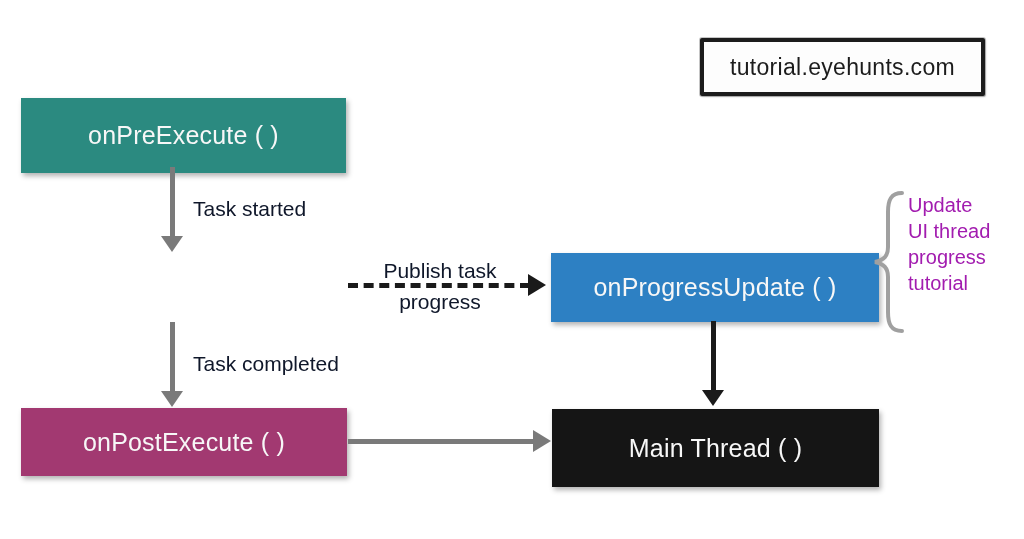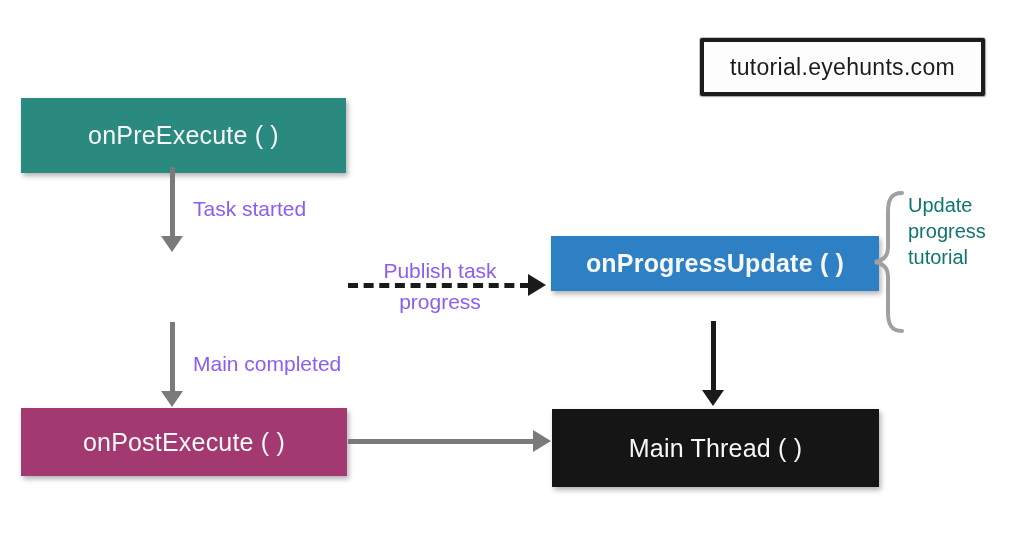--- a/index.html
+++ b/index.html
@@ -33,21 +33,21 @@
     position: absolute;
     display: flex; align-items: center; justify-content: center;
     color: #f7f7f7;
     font-size: 25px;
     letter-spacing: 0.2px;
     box-shadow: 2px 3px 5px rgba(0,0,0,0.30);
   }
   .node-pre        { left: 21px;  top: 98px;  width: 325px; height: 75px; }
   .node-background { left: 21px;  top: 253px; width: 326px; height: 68px; }
   .node-post       { left: 21px;  top: 408px; width: 326px; height: 68px; }
-  .node-progress   { left: 551px; top: 236px; width: 328px; height: 55px; font-weight: bold; }
+  .node-progress   { left: 551px; top: 253px; width: 328px; height: 69px; }
   .node-main       { left: 552px; top: 409px; width: 327px; height: 78px; }
 
   
   .vline {
     position: absolute;
     width: 5px;
   }
   .vline.gray { background: #7a7a7a; }
   .vline.black { background: #1a1a1a; }
   .v1 { left: 170px; top: 167px; height: 70px; }
@@ -88,39 +88,39 @@
   .hline-dashed {
     position: absolute;
     left: 348px; top: 283px;
     width: 182px; height: 0;
     border-top: 5px dashed #1a1a1a;
   }
 
   
   .edge-label {
     position: absolute;
-    color: #8b5cf6;
+    color: #0f172a;
     font-size: 21px;
     white-space: nowrap;
   }
   .lbl-task-started   { left: 193px; top: 197px; }
   .lbl-task-completed { left: 193px; top: 352px; }
   .lbl-publish-1 { left: 348px; top: 259px; width: 184px; text-align: center; }
   .lbl-publish-2 { left: 348px; top: 290px; width: 184px; text-align: center; }
   .lbl-result    { left: 348px; top: 450px; width: 184px; text-align: center; }
 
   
   .brace-svg {
     position: absolute;
     left: 871px; top: 189px;
   }
   .brace-note {
     position: absolute;
     left: 908px; top: 192px;
-    color: #0f766e;
+    color: #a21caf;
     font-size: 20px;
     line-height: 26px;
     white-space: nowrap;
   }
 </style>
 </head>
 <body>
 
 <div class="canvas">
 
@@ -144,35 +144,36 @@
   <div class="node node-main" style="background: rgb(21, 21, 21);">
     <span>Main Thread ( )</span>
   </div>
 
   <div class="vline gray v1"></div>
   <div class="head-down gray h1"></div>
   <div class="edge-label lbl-task-started">Task started</div>
 
   <div class="vline gray v2"></div>
   <div class="head-down gray h2"></div>
-  <div class="edge-label lbl-task-completed">Main completed</div>
+  <div class="edge-label lbl-task-completed">Task completed</div>
 
   <div class="hline-dashed"></div>
   <div class="head-right black"></div>
   <div class="edge-label lbl-publish-1">Publish task</div>
   <div class="edge-label lbl-publish-2">progress</div>
 
   <div class="hline-solid"></div>
   <div class="head-right gray"></div>
 
   <div class="vline black v3"></div>
   <div class="head-down black h3"></div>
 
   <svg class="brace-svg" width="34" height="146" viewBox="0 0 34 146">
     <path d="M31,4 C20,4 17,11 17,23 L17,58 C17,67 13,71 4,73 C13,75 17,79 17,88 L17,123 C17,135 20,142 31,142" fill="none" stroke="#a0a0a0" stroke-width="4" stroke-linecap="round"></path>
   </svg>
   <div class="brace-note">
     <div>Update</div>
+    <div>UI thread</div>
     <div>progress</div>
     <div>tutorial</div>
   </div>
 
 </div>
 
 </body></html>

